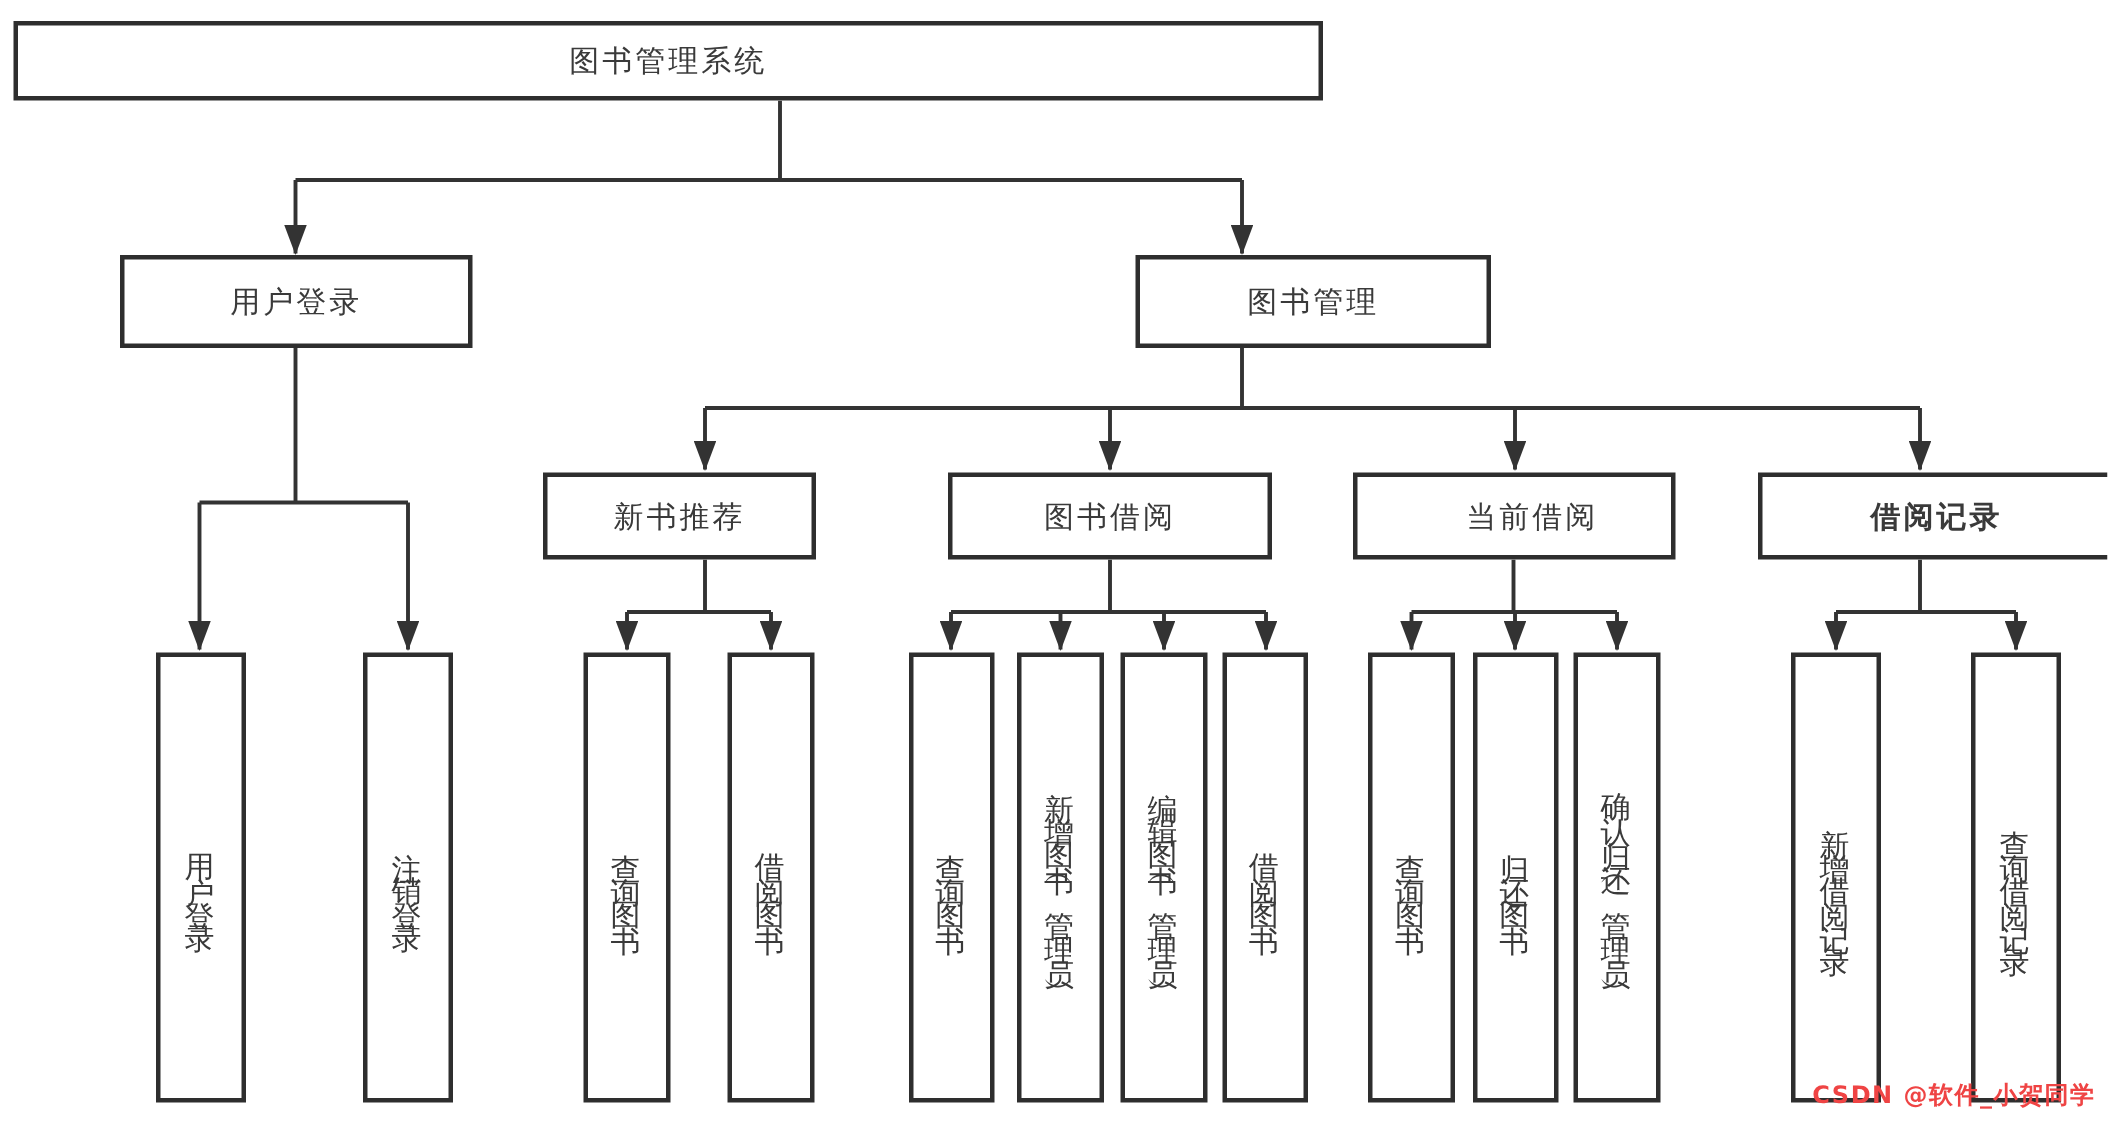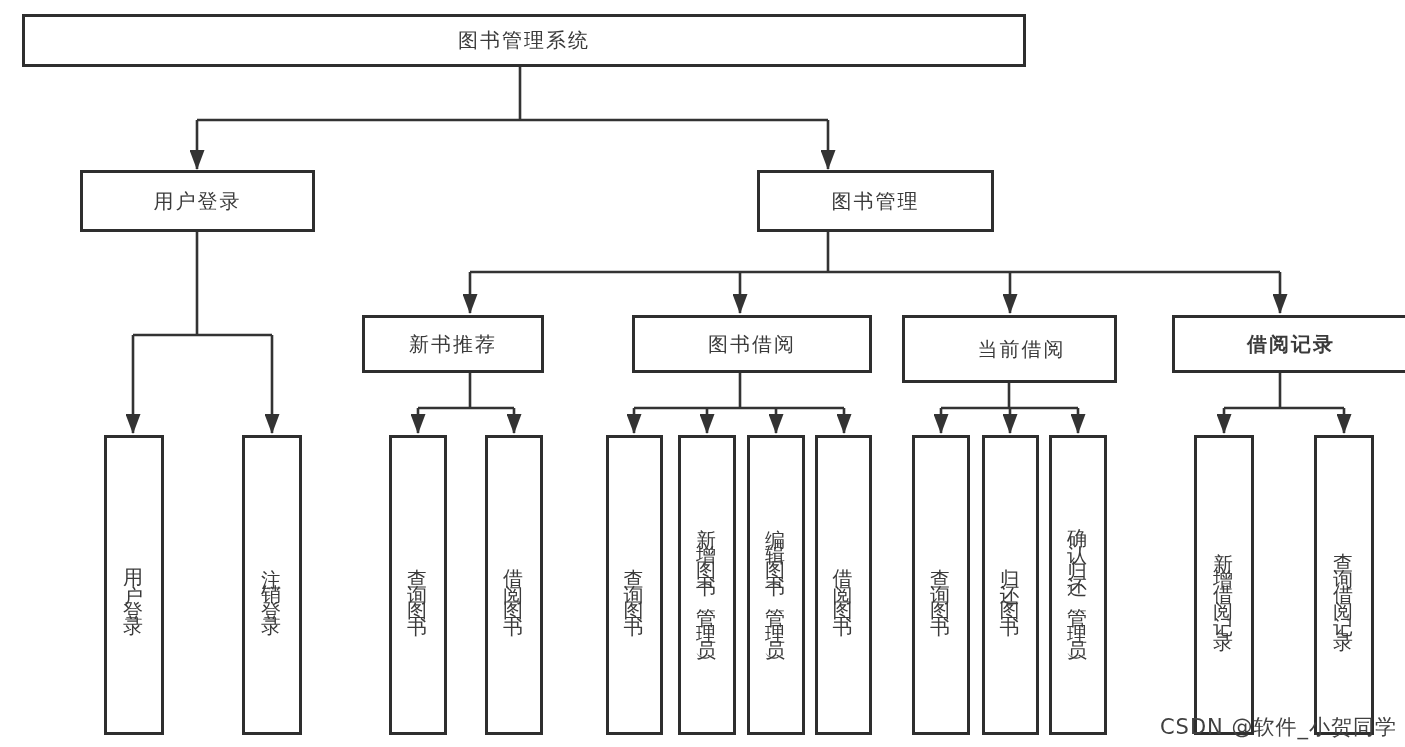--- a/index.html
+++ b/index.html
@@ -28,25 +28,26 @@
   .node.v {
     writing-mode:vertical-rl;
     text-orientation:mixed;
     letter-spacing:16px;
     font-size:20px;
   }
   .watermark {
     position:absolute;
     right:8px;
     bottom:6px;
-    font-size:21px;
-    color:#404040;
+    font-size:16px;
+    color:#ef4444;
     letter-spacing:1px;
     z-index:3;
     white-space:nowrap;
+    font-weight:bold;
   }
 </style>
 </head>
 <body>
 
 <div id="canvas">
 
   <svg id="connectors" width="1405" height="747" viewBox="0 0 1405 747" xmlns="http://www.w3.org/2000/svg">
     <defs>
       <marker id="arw" viewBox="0 0 20 15" refX="19" refY="7.5" markerWidth="20" markerHeight="15" orient="auto" markerUnits="userSpaceOnUse">
@@ -102,28 +103,28 @@
     </g>
 
     <g stroke="#333333" stroke-width="2.6" fill="none">
       <path d="M1280 373 V408"></path>
       <path d="M1224 408 H1344"></path>
       <line x1="1224" y1="408" x2="1224" y2="433" marker-end="url(#arw)"></line>
       <line x1="1344" y1="408" x2="1344" y2="433" marker-end="url(#arw)"></line>
     </g>
   </svg>
 
-  <div class="node" style="left:22px; top:14px; width:1004px; height:53px;">图书管理系统</div>
+  <div class="node" style="left:9px; top:14px; width:873px; height:53px;">图书管理系统</div>
 
   <div class="node" style="left:80px; top:170px; width:235px; height:62px;">用户登录</div>
   <div class="node" style="left:710px; top:170px; width:237px; height:62px;margin-left:47px;">图书管理</div>
 
   <div class="node" style="left:362px; top:315px; width:182px; height:58px;">新书推荐</div>
-  <div class="node" style="left:632px; top:315px; width:240px; height:58px;">图书借阅</div>
-  <div class="node" style="left:902px; top:315px; width:215px; height:68px;padding-left:24px;">当前借阅</div>
+  <div class="node" style="left:632px; top:315px; width:216px; height:58px;">图书借阅</div>
+  <div class="node" style="left:902px; top:315px; width:215px; height:58px;padding-left:24px;">当前借阅</div>
   <div class="node" style="left:1172px; top:315px; width:238px; height:58px;font-weight:bold;">借阅记录</div>
 
   <div class="node v" style="left:104px; top:435px; width:60px; height:300px;">用户登录</div>
   <div class="node v" style="left:242px; top:435px; width:60px; height:300px;">注销登录</div>
 
   <div class="node v" style="left:389px; top:435px; width:58px; height:300px;">查询图书</div>
   <div class="node v" style="left:485px; top:435px; width:58px; height:300px;">借阅图书</div>
 
   <div class="node v" style="left:606px; top:435px; width:57px; height:300px;">查询图书</div>
   <div class="node v" style="left:678px; top:435px; width:58px; height:300px;">新增图书（管理员）</div>

